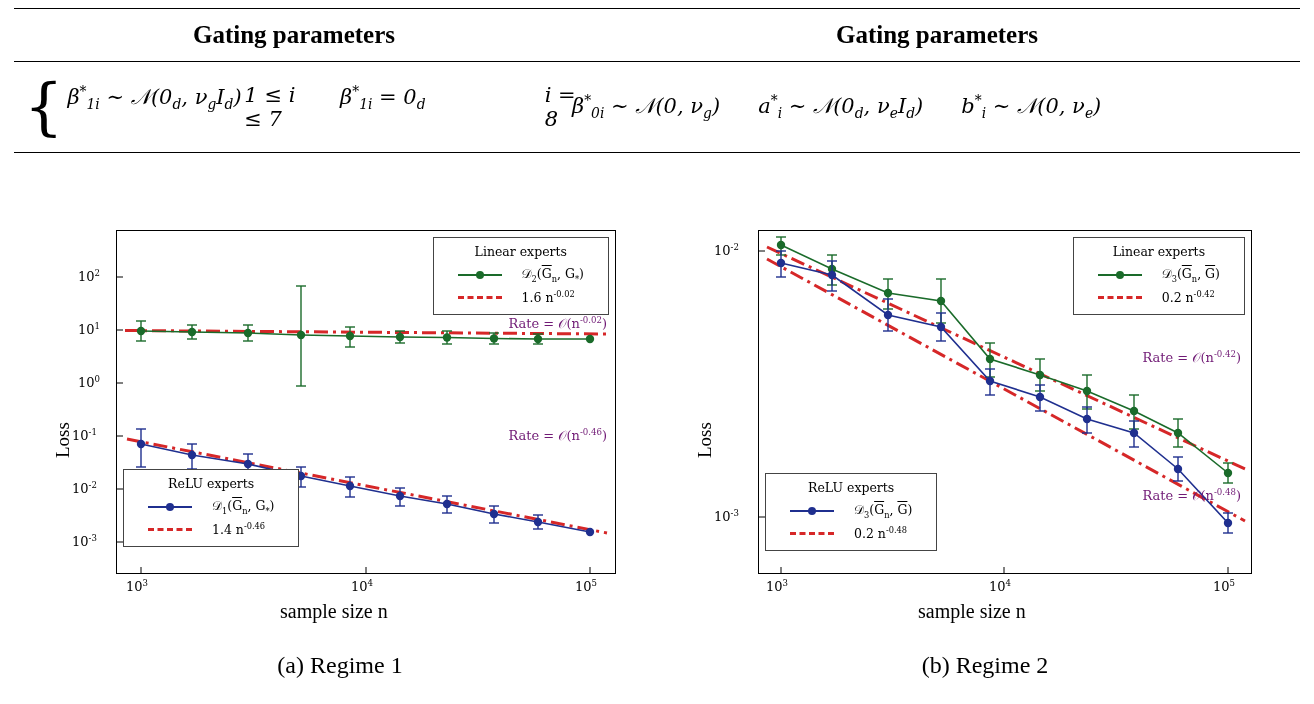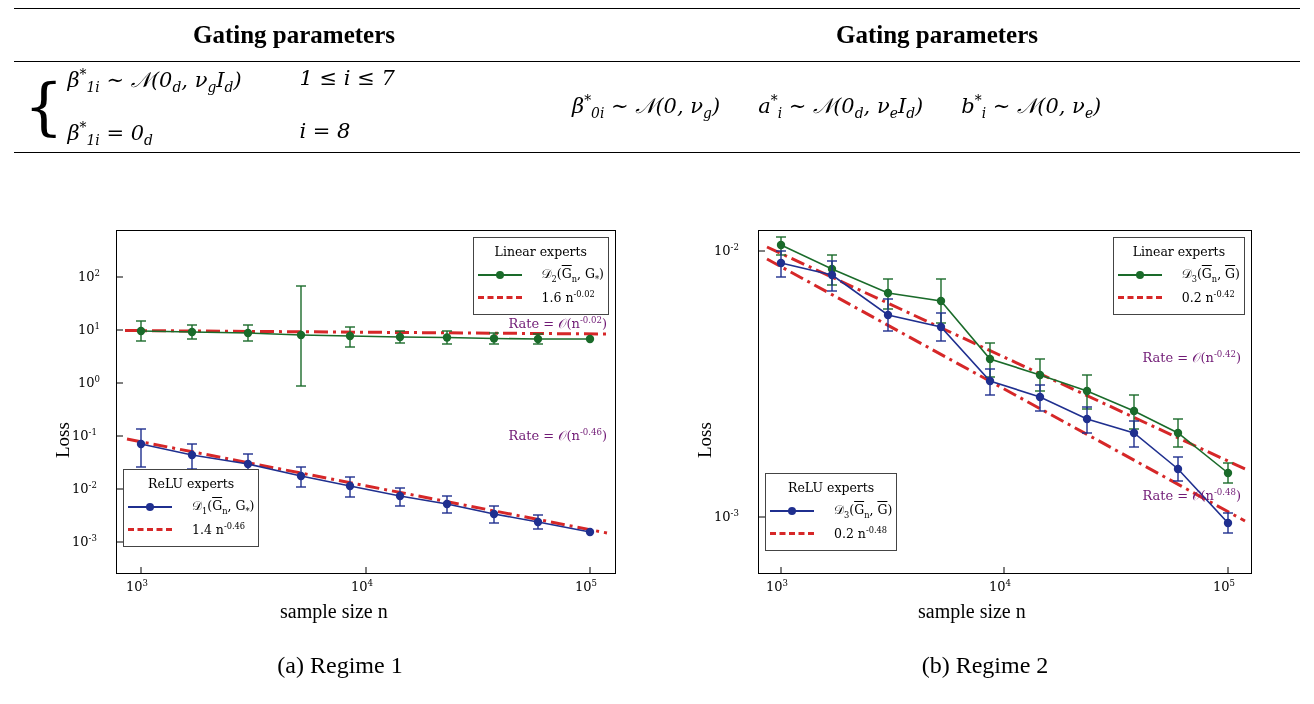--- a/index.html
+++ b/index.html
@@ -16,21 +16,21 @@
   .tbl .rule-thin{border-top:1.1px solid #000;}
   .hdr{display:flex;align-items:center;height:52px;}
   .hdr .c1{width:560px;text-align:center;font-weight:bold;font-size:25px;}
   .hdr .c2{flex:1;text-align:center;font-weight:bold;font-size:25px;}
   .body-row{display:flex;align-items:center;height:90px;}
   .body-row .c1{width:540px;padding-left:10px;}
   .body-row .c2{flex:1;display:flex;align-items:center;gap:38px;padding-left:8px;}
 
   .math{font-family:"DejaVu Serif", serif;font-style:italic;font-size:21px;}
   .brace{font-size:62px;line-height:0;font-family:"DejaVu Serif",serif;margin-right:4px;}
-  .stack{display:inline-flex;flex-direction:column;gap:23px;}
+  .stack{display:inline-flex;flex-direction:row;gap:23px;}
   .stack .ln{display:flex;}
   .stack .ln .lhs{width:232px;}
   sub{font-size:0.66em;}
   sup{font-size:0.66em;}
   .cal{font-family:"DejaVu Serif",serif;font-style:italic;}
 
   
   .figwrap{position:absolute;top:218px;left:0;width:1314px;height:430px;}
   .fig{position:absolute;top:0;width:640px;height:400px;}
   .fig.left{left:20px;}
@@ -39,21 +39,21 @@
   .caption.left{left:20px;}
   .caption.right{left:665px;}
 
   .plotbox{position:absolute;border:1.2px solid #000;background:#fff;}
   .ylabel{position:absolute;font-size:19px;transform:rotate(-90deg);transform-origin:left top;white-space:nowrap;}
   .xlabel{position:absolute;font-size:20px;white-space:nowrap;}
   .ticklab{position:absolute;font-size:13px;white-space:nowrap;font-family:"DejaVu Serif",serif;}
   .anno{position:absolute;font-size:13px;color:#701a75;white-space:nowrap;font-family:"DejaVu Serif",serif;}
 
   .legend{position:absolute;border:1px solid #444;background:#fff;font-size:12.5px;
-          padding:6px 4px;font-family:"DejaVu Serif",serif;}
+          padding:6px 24px;font-family:"DejaVu Serif",serif;}
   .legend .ttl{text-align:center;margin-bottom:5px;}
   .legend .row{display:flex;align-items:center;gap:20px;height:22px;white-space:nowrap;}
   .lg-green{display:inline-block;width:44px;height:2px;background:#1a6b2a;position:relative;}
   .lg-green:after{content:"";position:absolute;left:18px;top:-3.5px;width:8px;height:8px;border-radius:50%;background:#1a6b2a;}
   .lg-blue{display:inline-block;width:44px;height:2px;background:#1f2f8f;position:relative;}
   .lg-blue:after{content:"";position:absolute;left:18px;top:-3.5px;width:8px;height:8px;border-radius:50%;background:#1f2f8f;}
   .lg-red{display:inline-block;width:44px;height:0;border-top:3px dashed #d62728;}
 </style>
 </head>
 <body>

